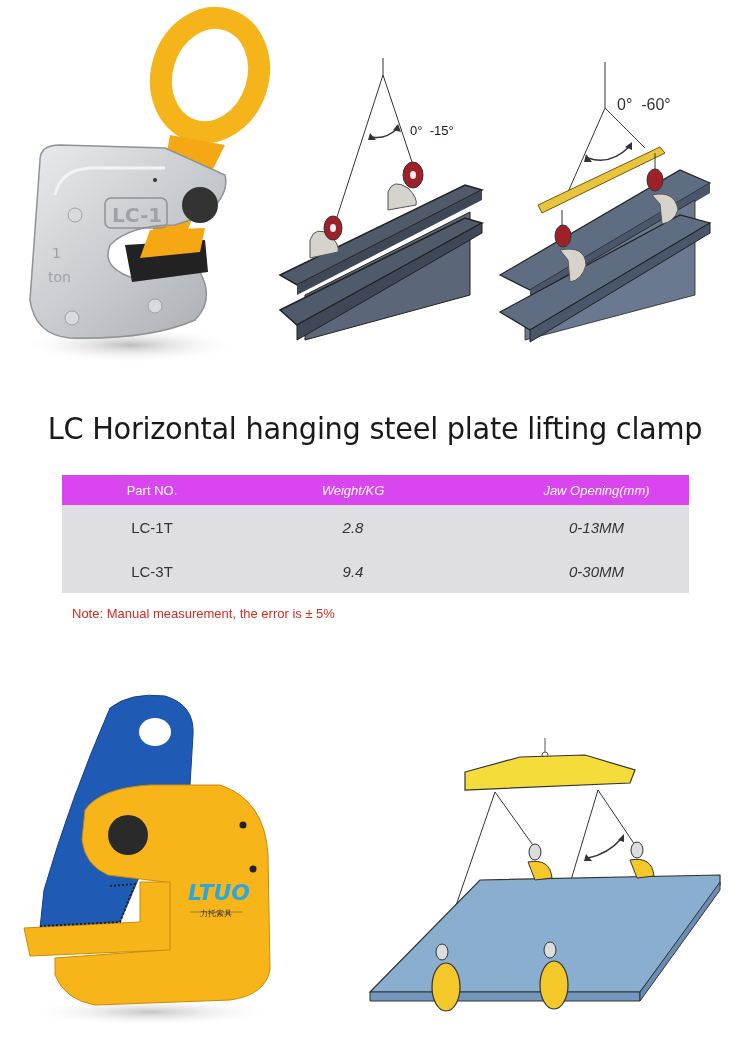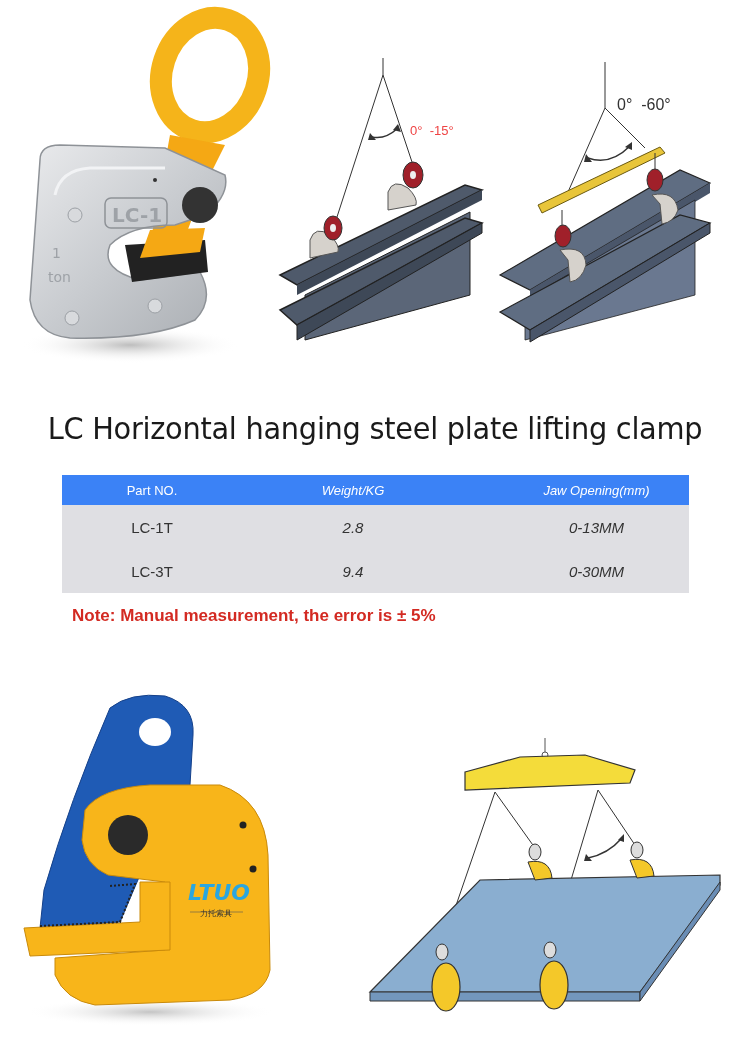--- a/index.html
+++ b/index.html
@@ -8,31 +8,31 @@
   .abs { position: absolute; }
 
   .title {
     position: absolute; left: 0; width: 750px; top: 410px;
     text-align: center; font-size: 31px; color: #1a1a1a; letter-spacing: -0.3px;
     font-family: "DejaVu Sans", sans-serif; font-weight: normal; transform: scaleX(0.93);
   }
 
   .spec-table { position: absolute; left: 62px; top: 475px; width: 627px; border-collapse: collapse; }
   .spec-table th {
-    background: #3b82f6; color: #ffffff; font-weight: normal; font-size: 13px;
+    background: #d946ef; color: #ffffff; font-weight: normal; font-size: 13px;
     height: 30px; text-align: center;
   }
   .spec-table td { font-size: 15px; color: #333333; height: 44px; text-align: center; }
   .spec-table tr.r0 td, .spec-table tr.r2 td { background: #dfdfe3; }
   .spec-table tr.r1 td { background: #f7f7f7; }
   .spec-table .c0 { width: 180px; }
   .spec-table .c1 { width: 222px; font-style: italic; }
   .spec-table .c2 { width: 225px; padding-left: 40px; font-style: italic; }
 
-  .note { position: absolute; left: 72px; top: 606px; font-size: 17px; color: #d32a22; font-weight: bold; }
+  .note { position: absolute; left: 72px; top: 606px; font-size: 13px; color: #d32a22; }
 
   svg { position: absolute; overflow: visible; }
 </style>
 </head>
 <body>
 
 <svg style="left:0;top:0" width="260" height="380" viewBox="0 0 260 380">
   <defs>
     <linearGradient id="silver" x1="0" y1="0" x2="1" y2="1">
       <stop offset="0" stop-color="#e9eaec"></stop>
@@ -79,21 +79,21 @@
   <polygon points="20,270 205,178 222,183 37,285" fill="#4f5a6b" stroke="#222" stroke-width="1.5"></polygon>
   <polygon points="37,285 222,183 222,193 37,300" fill="#3e4857" stroke="#222"></polygon>
 
   <path d="M50 200 Q55 185 70 195 Q80 205 78 212 L50 218 Z" fill="#d6d2cc" stroke="#555"></path>
   <ellipse cx="73" cy="188" rx="9" ry="12" fill="#a0202a" stroke="#333"></ellipse>
   <ellipse cx="73" cy="188" rx="3" ry="4" fill="#eee"></ellipse>
   <path d="M128 152 Q133 138 148 148 Q158 158 156 165 L128 170 Z" fill="#d6d2cc" stroke="#555"></path>
   <ellipse cx="153" cy="135" rx="10" ry="13" fill="#a0202a" stroke="#333"></ellipse>
   <ellipse cx="153" cy="135" rx="3" ry="4" fill="#eee"></ellipse>
 </svg>
-<div class="abs" style="left:410px;top:123px;font-size:13px;color:#ef4444;">
+<div class="abs" style="left:410px;top:123px;font-size:13px;color:#0f172a;">
   <span>0°</span>&nbsp;&nbsp;<span>-15°</span>
 </div>
 
 <svg style="left:490px;top:50px" width="260" height="300" viewBox="0 0 260 300">
   <line x1="115" y1="12" x2="115" y2="58" stroke="#333" stroke-width="1"></line>
   <line x1="115" y1="58" x2="78" y2="142" stroke="#333" stroke-width="1"></line>
   <line x1="115" y1="58" x2="155" y2="98" stroke="#333" stroke-width="1"></line>
   <path d="M98 108 Q120 116 140 96" fill="none" stroke="#333" stroke-width="1.5"></path>
   <polygon points="96,104 102,112 94,112" fill="#333"></polygon>
   <polygon points="142,92 142,100 135,97" fill="#333"></polygon>

